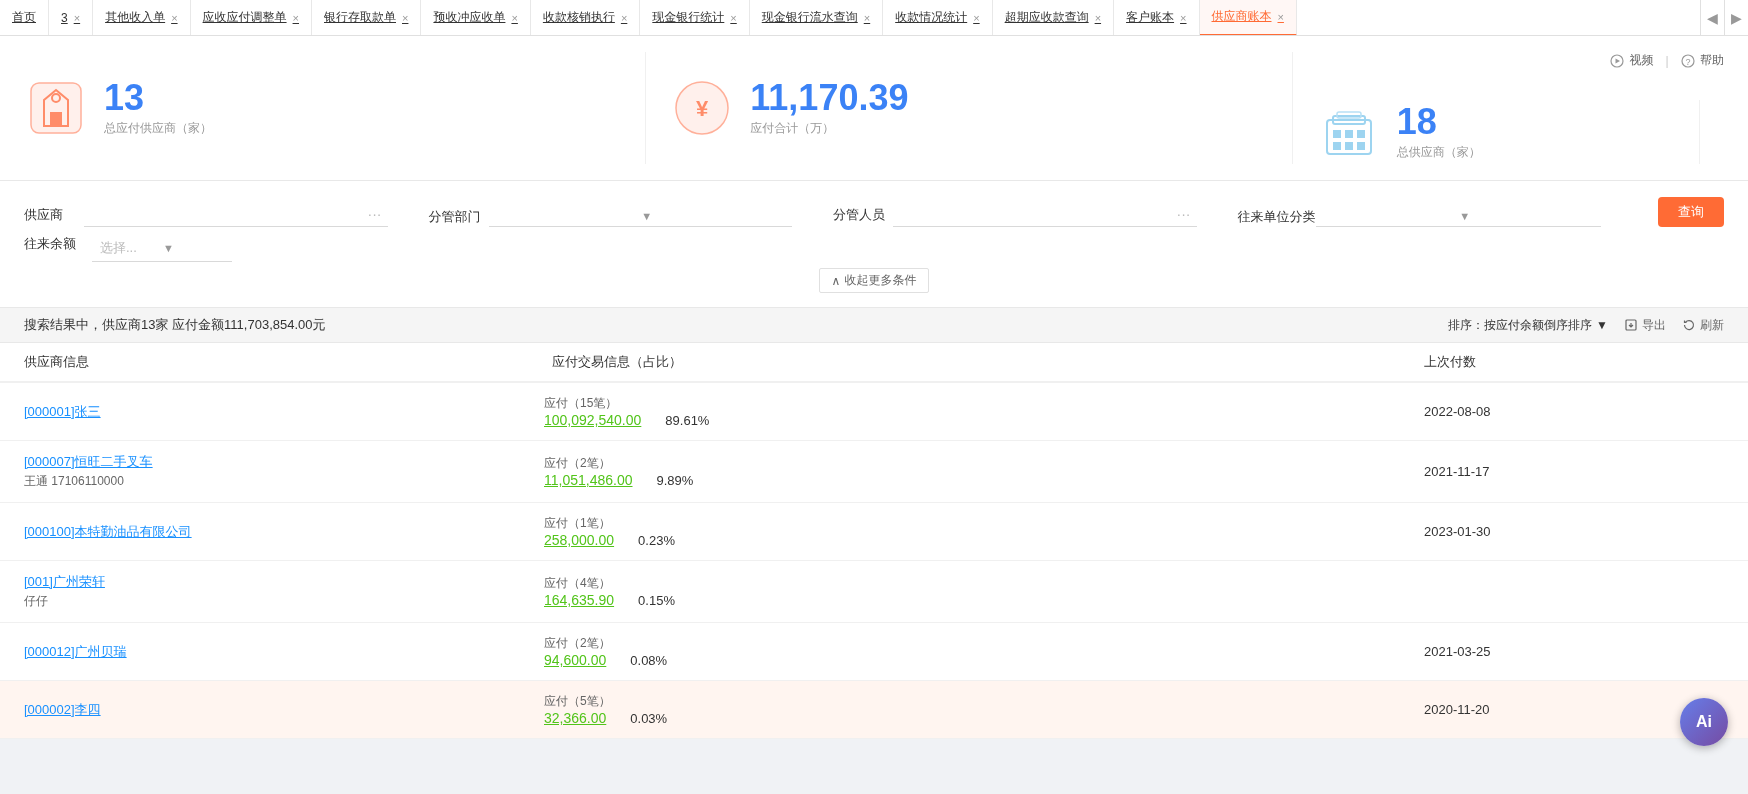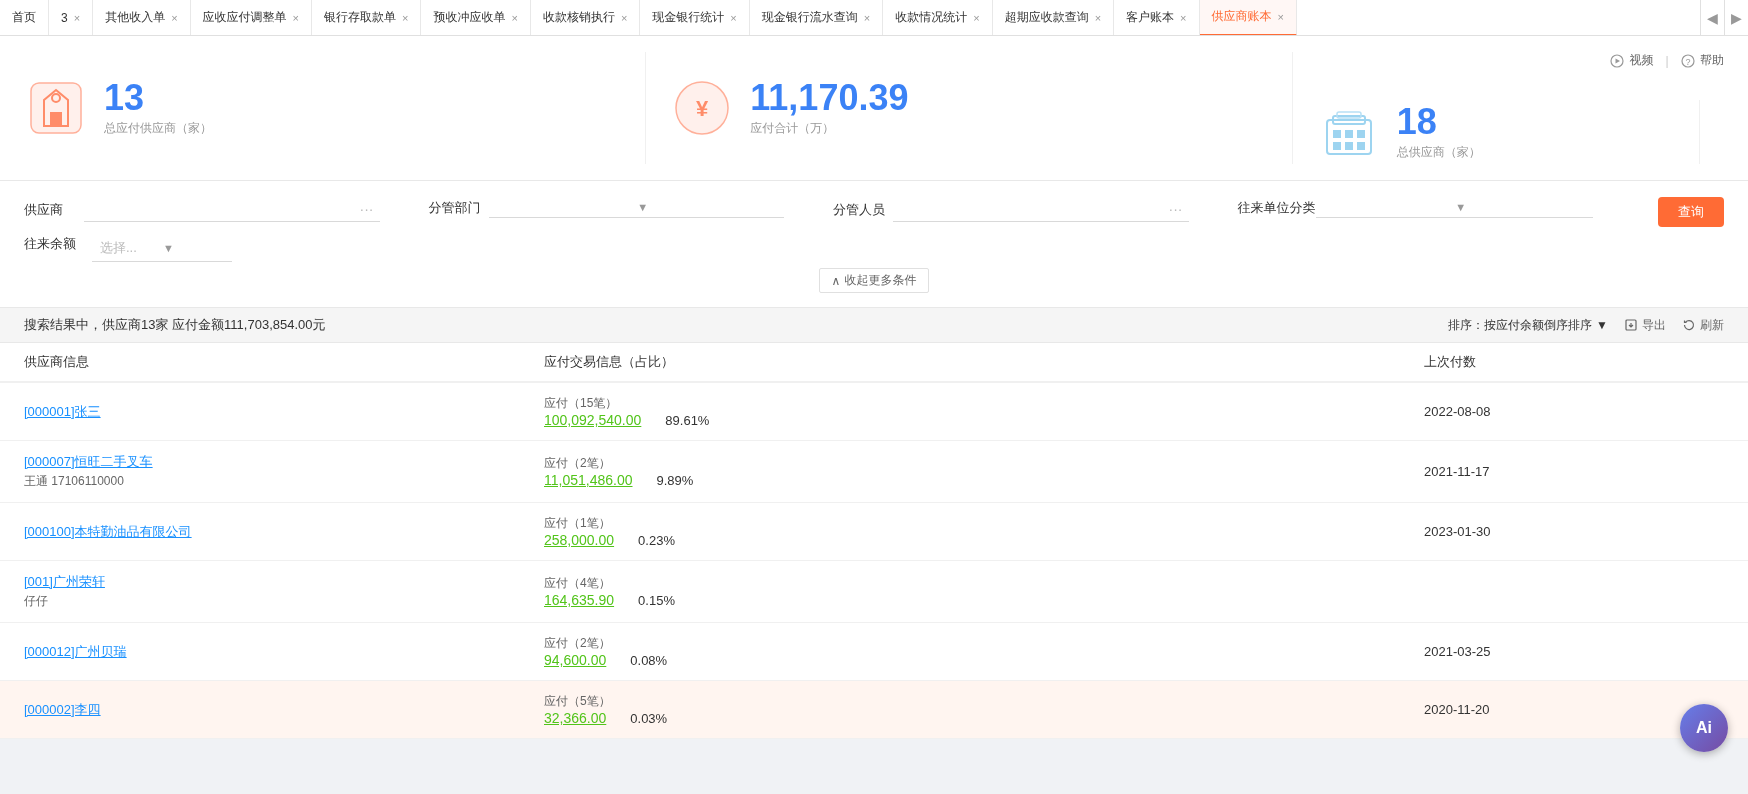--- a/index.html
+++ b/index.html
@@ -1,53 +1,53 @@
 <!DOCTYPE html>
 <html><head>
   <meta charset="utf-8">
   <style>
     * { margin: 0; padding: 0; box-sizing: border-box; }
     body { font-family: 'Microsoft YaHei', SimHei, Arial, sans-serif; font-size: 13px; background: #f0f2f5; color: #333; width: 1748px; overflow-x: hidden; }
 
     
     .top-nav { display: flex; align-items: center; background: #fff; border-bottom: 1px solid #e0e0e0; height: 36px; padding: 0 0; overflow: hidden; }
-    .nav-tab { display: flex; align-items: center; padding: 0 12px; height: 36px; font-size: 12px; color: #333; cursor: pointer; border-right: 1px solid #e8e8e8; white-space: nowrap; position: relative; }
+    .nav-tab { display: flex; align-items: center; padding: 0 12px; height: 36px; font-size: 12px; color: #333; cursor: pointer; border-right: 1px solid #e8e8e8; white-space: nowrap; position: relative; text-decoration: underline; }
     .nav-tab.active { background: #fff7f5; color: #ff6b35; border-bottom: 2px solid #ff6b35; }
     .nav-tab .close-x { margin-left: 6px; font-size: 11px; color: #999; cursor: pointer; }
     .nav-arrows { display: flex; align-items: center; margin-left: auto; }
     .nav-arrow { width: 24px; height: 36px; display: flex; align-items: center; justify-content: center; cursor: pointer; border-left: 1px solid #e0e0e0; font-size: 14px; color: #999; }
 
     
     .header-stats { display: flex; align-items: stretch; background: #fff; border-bottom: 1px solid #e8e8e8; padding: 16px 24px; gap: 0; position: relative; }
     .stat-block { display: flex; align-items: center; gap: 16px; flex: 1; padding-right: 24px; border-right: 1px solid #f0f0f0; margin-right: 24px; }
     .stat-block:last-child { border-right: none; margin-right: 0; flex: 0; }
     .stat-icon { width: 64px; height: 64px; display: flex; align-items: center; justify-content: center; }
     .stat-icon svg { width: 60px; height: 60px; }
     .stat-info .stat-number { font-size: 36px; font-weight: bold; color: #3b82f6; line-height: 1; }
     .stat-info .stat-label { font-size: 12px; color: #999; margin-top: 4px; }
     .header-right { position: absolute; right: 24px; top: 16px; display: flex; align-items: center; gap: 12px; font-size: 12px; color: #666; }
     .header-right span { cursor: pointer; }
     .divider-v { color: #ccc; }
 
     
     .filter-area { background: #fff; padding: 16px 24px 8px; border-bottom: 1px solid #e8e8e8; }
-    .filter-row { display: flex; align-items: flex-start; gap: 8px; margin-bottom: 8px; }
+    .filter-row { display: flex; align-items: flex-end; gap: 0; margin-bottom: 8px; }
     .filter-label { font-size: 13px; color: #333; white-space: nowrap; min-width: 60px; }
     .query-btn { background: #ff6b35; color: #fff; border: none; padding: 6px 20px; border-radius: 4px; font-size: 13px; cursor: pointer; white-space: nowrap; margin-left: 16px; }
 
     
     .result-bar { background: #f5f5f5; padding: 8px 24px; display: flex; align-items: center; justify-content: space-between; border-bottom: 1px solid #e8e8e8; }
     .result-info { font-size: 13px; color: #333; }
     .result-actions { display: flex; align-items: center; gap: 16px; font-size: 12px; color: #666; }
     .result-actions .sort-btn { cursor: pointer; color: #333; display: flex; align-items: center; gap: 4px; }
     .result-actions .action-link { cursor: pointer; display: flex; align-items: center; gap: 4px; color: #666; }
 
     
     .table-area { background: #fff; }
-    .table-header { display: grid; grid-template-columns: 520px 1fr 300px; padding: 10px 24px; border-bottom: 2px solid #f0f0f0; background: #fff; }
+    .table-header { display: grid; grid-template-columns: 520px 1fr 300px; padding: 10px 24px; border-bottom: 2px solid #f0f0f0; background: #fff; gap: 8px; }
     .table-header-cell { font-size: 13px; color: #333; font-weight: 500; }
     .table-row { display: grid; grid-template-columns: 520px 1fr 300px; padding: 12px 24px; border-bottom: 1px solid #f0f0f0; align-items: center; }
     .table-row.highlighted { background: #fff5f0; }
     .supplier-link { color: #1890ff; text-decoration: underline; cursor: pointer; font-size: 13px; }
     .supplier-sub { font-size: 12px; color: #666; margin-top: 2px; }
     .tx-label { font-size: 12px; color: #666; }
     .tx-amount { font-size: 14px; color: #52c41a; cursor: pointer; text-decoration: underline; }
     .tx-percent { font-size: 13px; color: #333; margin-left: 16px; }
     .last-pay { font-size: 13px; color: #333; }
     .tx-info { display: flex; align-items: center; gap: 8px; }
@@ -367,15 +367,15 @@
       <div class="tx-label">应付（5笔）</div>
       <div class="tx-info">
         <span class="tx-amount">32,366.00</span>
         <span class="tx-percent">0.03%</span>
       </div>
     </div>
     <div class="last-pay">2020-11-20</div>
   </div>
 </div>
 
-<div style="position:fixed;bottom:42px;right:20px;width:48px;height:48px;background:linear-gradient(135deg,#667eea,#764ba2);border-radius:50%;display:flex;align-items:center;justify-content:center;color:#fff;font-size:16px;font-weight:bold;cursor:pointer;box-shadow:0 2px 8px rgba(0,0,0,0.3);">
+<div style="position:fixed;bottom:48px;right:20px;width:48px;height:48px;background:linear-gradient(135deg,#667eea,#764ba2);border-radius:50%;display:flex;align-items:center;justify-content:center;color:#fff;font-size:16px;font-weight:bold;cursor:pointer;box-shadow:0 2px 8px rgba(0,0,0,0.3);">
   <span>Ai</span>
 </div>
 
 </body></html>

